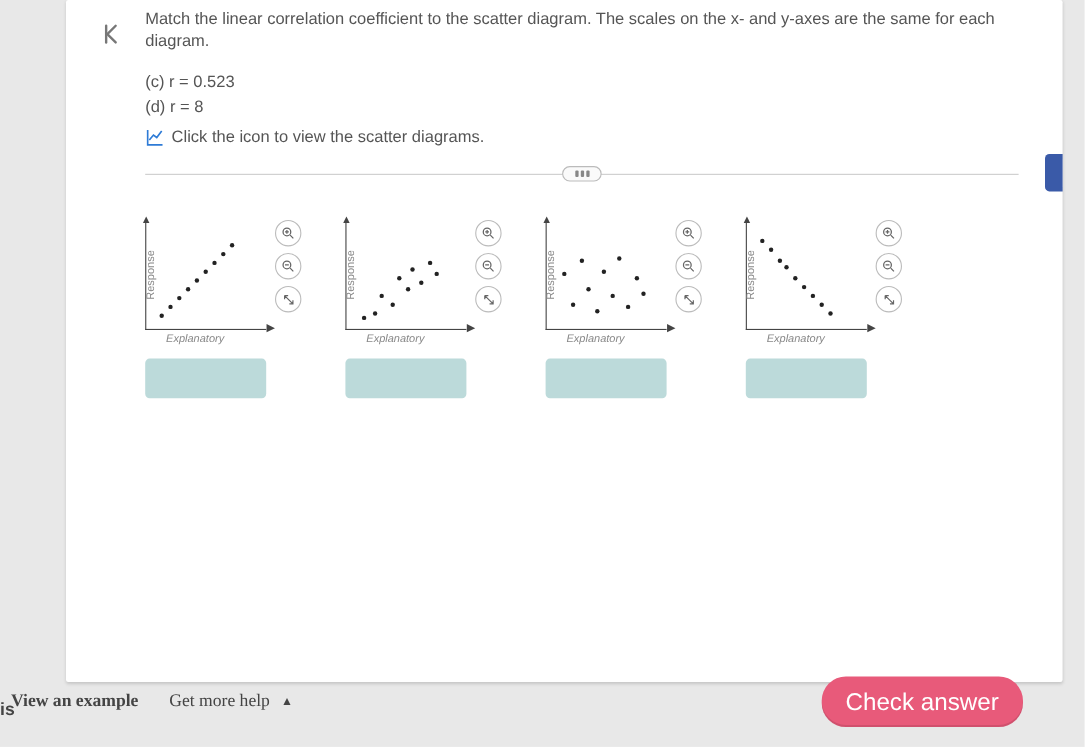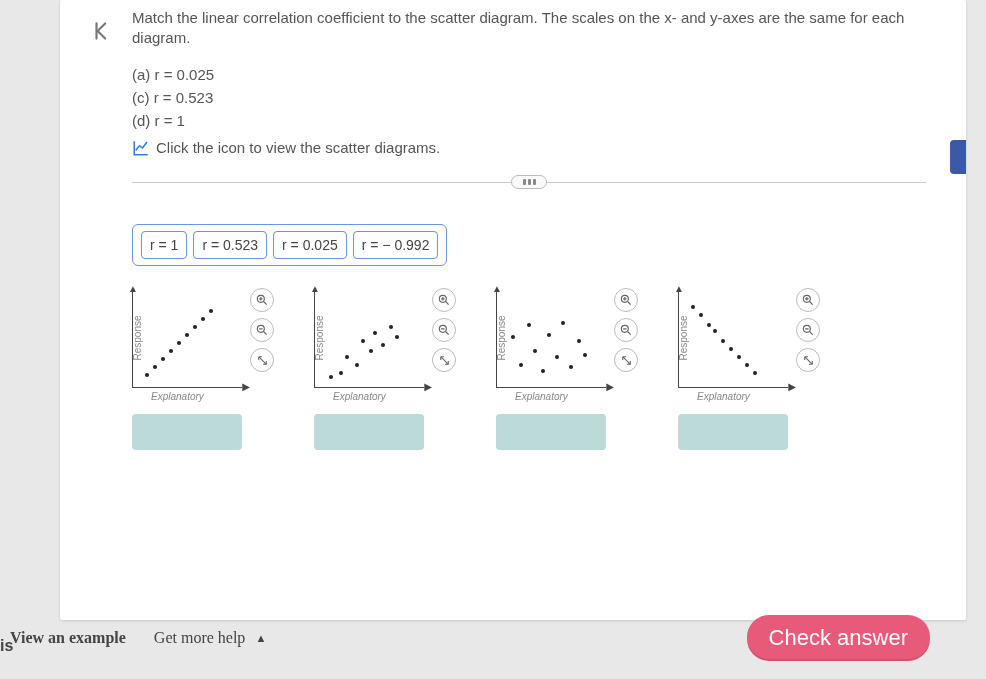--- a/index.html
+++ b/index.html
@@ -136,47 +136,40 @@
       <path d="M6 5v14" stroke="#777" stroke-width="2" fill="none" stroke-linecap="round"></path>
     </svg>
   </div>
 
   <div class="side-tab"></div>
 
   <div class="content">
     <div class="question-text">Match the linear correlation coefficient to the scatter diagram. The scales on the x- and y-axes are the same for each diagram.</div>
 
     <div class="options">
-      <div>(a) r = 0.025</div>
       <div>(c) r = 0.523</div>
-      <div>(d) r = 1</div>
+      <div>(d) r = 8</div>
       <div class="scatter-link">
         <svg viewBox="0 0 24 24">
           <path d="M3 3v18h18" stroke="#2e7bd6" stroke-width="2" fill="none"></path>
           <path d="M5 15l5-6 4 3 6-8" stroke="#2e7bd6" stroke-width="2" fill="none"></path>
         </svg>
         <span>Click the icon to view the scatter diagrams.</span>
       </div>
     </div>
 
     <div class="divider-wrap">
       <div class="divider"></div>
       <div class="handle">
           <span></span>
           <span></span>
           <span></span>
         </div>
     </div>
 
-    <div class="chip-holder">
-      <div class="chip">r = 1</div>
-      <div class="chip">r = 0.523</div>
-      <div class="chip">r = 0.025</div>
-      <div class="chip">r = − 0.992</div>
-    </div>
 
 
     <div class="diagram-row">
 
       <div>
         <div class="diagram-block">
           <div class="plot">
             <span class="arrow-y">▲</span>
             <span class="arrow-x">▶</span>
             <span class="ylab">Response</span>

